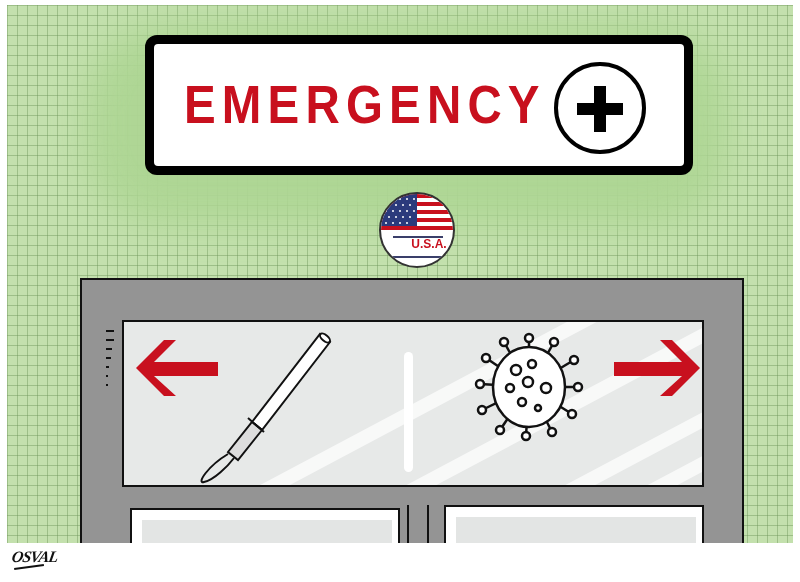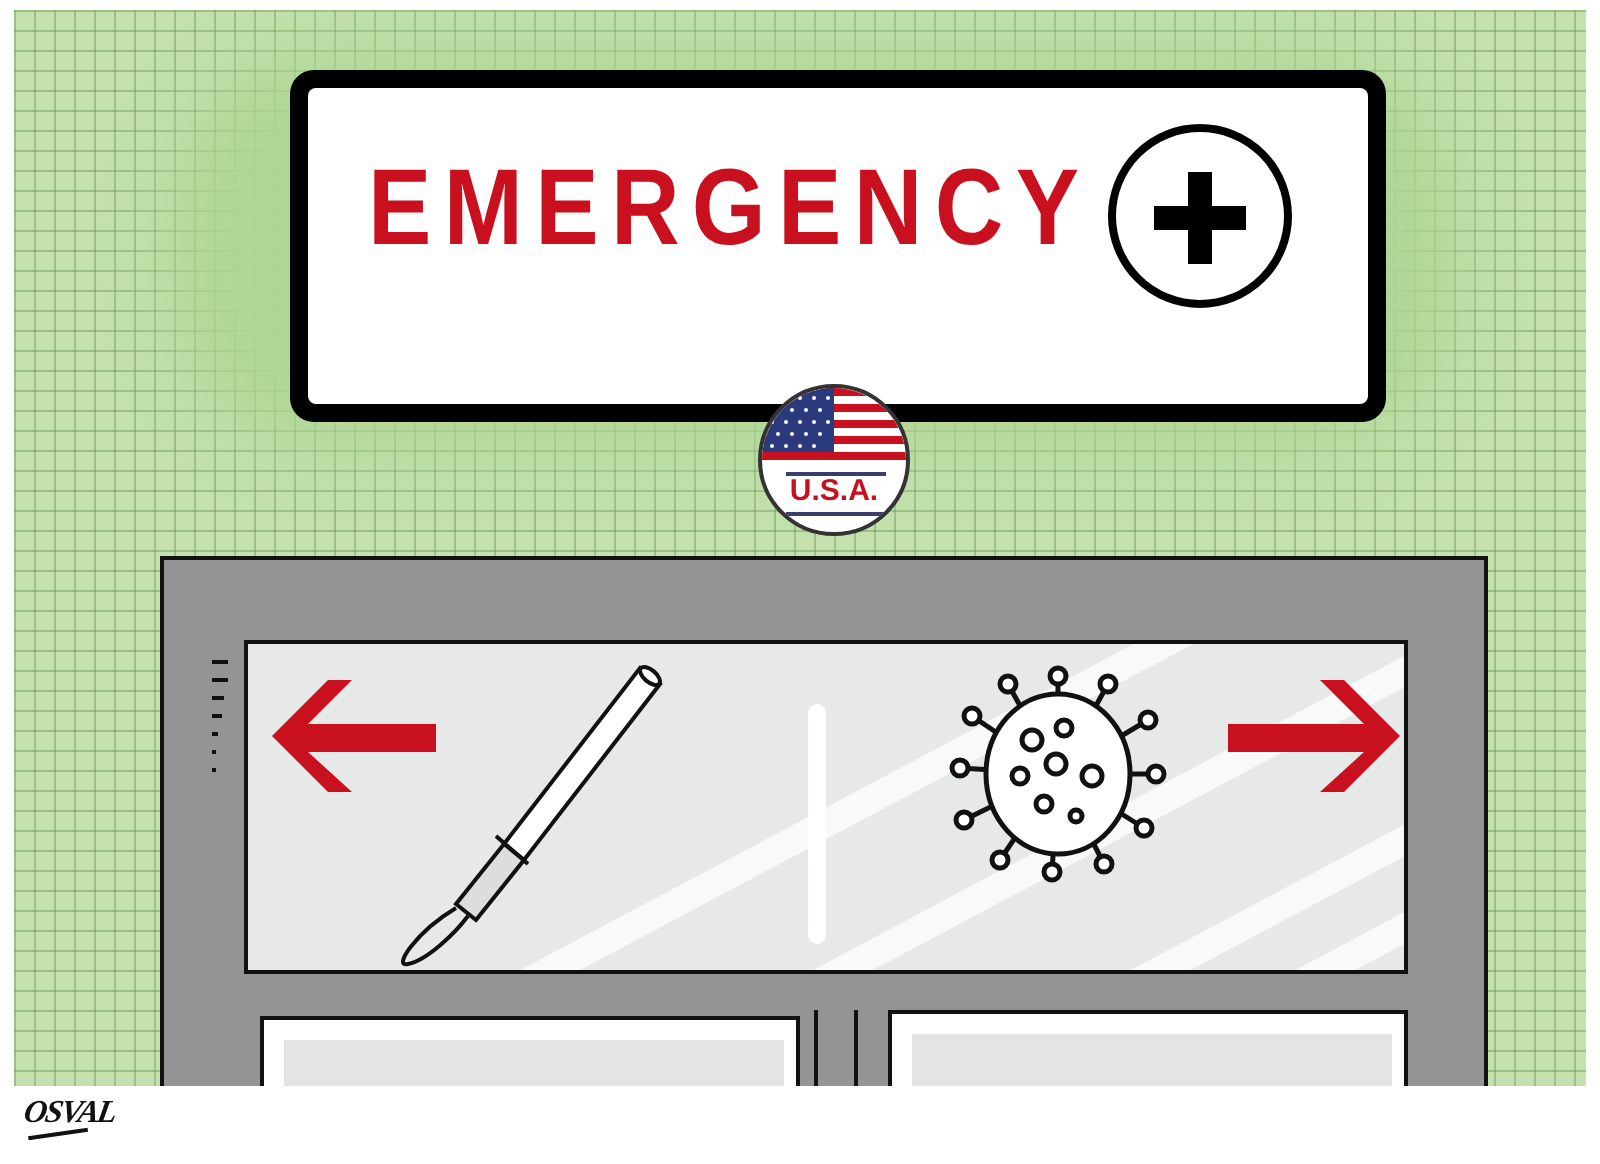--- a/index.html
+++ b/index.html
@@ -4,33 +4,33 @@
 <style>
   html,body{margin:0;padding:0;background:#fff;}
   body{width:800px;height:582px;position:relative;overflow:hidden;font-family:"Liberation Sans",sans-serif;}
   .scene{position:absolute;left:7px;top:5px;width:786px;height:538px;overflow:hidden;
     background-color:#c3e0ad;
     background-image:
       linear-gradient(to right, rgba(110,150,90,0.45) 1px, transparent 1px),
       linear-gradient(to bottom, rgba(110,150,90,0.45) 1px, transparent 1px);
     background-size:10px 10px;}
   .glow{position:absolute;left:80px;top:20px;width:640px;height:200px;border-radius:80px;background:#aed694;filter:blur(18px);opacity:.95;}
-  .sign{position:absolute;left:138px;top:30px;width:548px;height:176px;background:#000;border-radius:12px;}
+  .sign{position:absolute;left:138px;top:30px;width:548px;height:140px;background:#000;border-radius:12px;}
   .sign-inner{position:absolute;left:9px;top:9px;right:9px;bottom:9px;background:#fff;border-radius:4px;}
   .sign-text{position:absolute;left:30px;top:30px;font-family:"Liberation Sans",sans-serif;font-weight:bold;font-size:54px;letter-spacing:7px;color:#c8101e;line-height:60px;transform:scaleX(0.88);transform-origin:left center;}
   .plus-circle{position:absolute;left:400px;top:18px;width:92px;height:92px;border:4px solid #000;border-radius:50%;box-sizing:border-box;}
   .plus-h{position:absolute;left:19px;top:37px;width:46px;height:12px;background:#000;}
   .plus-v{position:absolute;left:36px;top:20px;width:12px;height:46px;background:#000;}
   .badge{position:absolute;left:372px;top:187px;width:76px;height:76px;border-radius:50%;border:2px solid #333;background:#fff;overflow:hidden;box-sizing:border-box;}
   .flag{position:absolute;left:0;top:0;width:76px;height:40px;overflow:hidden;}
   .stripe{position:absolute;left:0;width:76px;height:4px;background:#c8101e;}
   .canton{position:absolute;left:0;top:0;width:36px;height:32px;background:#2b3a7c;}
   .star{position:absolute;width:2px;height:2px;background:#fff;border-radius:50%;}
   .badge-line{position:absolute;left:12px;width:50px;height:2px;background:#3a3f6a;}
-  .badge-text{position:absolute;left:0;top:43px;width:72px;text-align:center;font-weight:bold;font-size:15px;color:#c8101e;}
+  .badge-text{position:absolute;left:12px;top:43px;width:72px;text-align:center;font-weight:bold;font-size:12px;color:#c8101e;}
   .door{position:absolute;left:73px;top:273px;width:664px;height:280px;background:#949494;border:2px solid #111;box-sizing:border-box;}
   .window{position:absolute;left:40px;top:40px;width:582px;height:167px;background:#e7e9e8;border:2px solid #111;box-sizing:border-box;overflow:hidden;}
   .shine{position:absolute;width:700px;height:14px;background:rgba(255,255,255,0.7);transform:rotate(-28deg);}
   .divider-line{position:absolute;left:280px;top:30px;width:9px;height:120px;background:#fff;border-radius:5px;}
   .door-bottom-left{position:absolute;left:48px;top:228px;width:270px;height:60px;background:#fff;border:2px solid #111;box-sizing:border-box;}
   .door-bottom-left .pane,.door-bottom-right .pane{position:absolute;left:10px;top:10px;right:6px;bottom:0;background:#e3e5e4;}
   .door-bottom-right{position:absolute;left:362px;top:225px;width:260px;height:60px;background:#fff;border:2px solid #111;box-sizing:border-box;}
   .door-gap{position:absolute;left:325px;top:225px;width:2px;height:60px;background:#111;}
   .door-gap2{position:absolute;left:345px;top:225px;width:2px;height:60px;background:#111;}
   .ticks{position:absolute;left:24px;top:50px;width:10px;}

